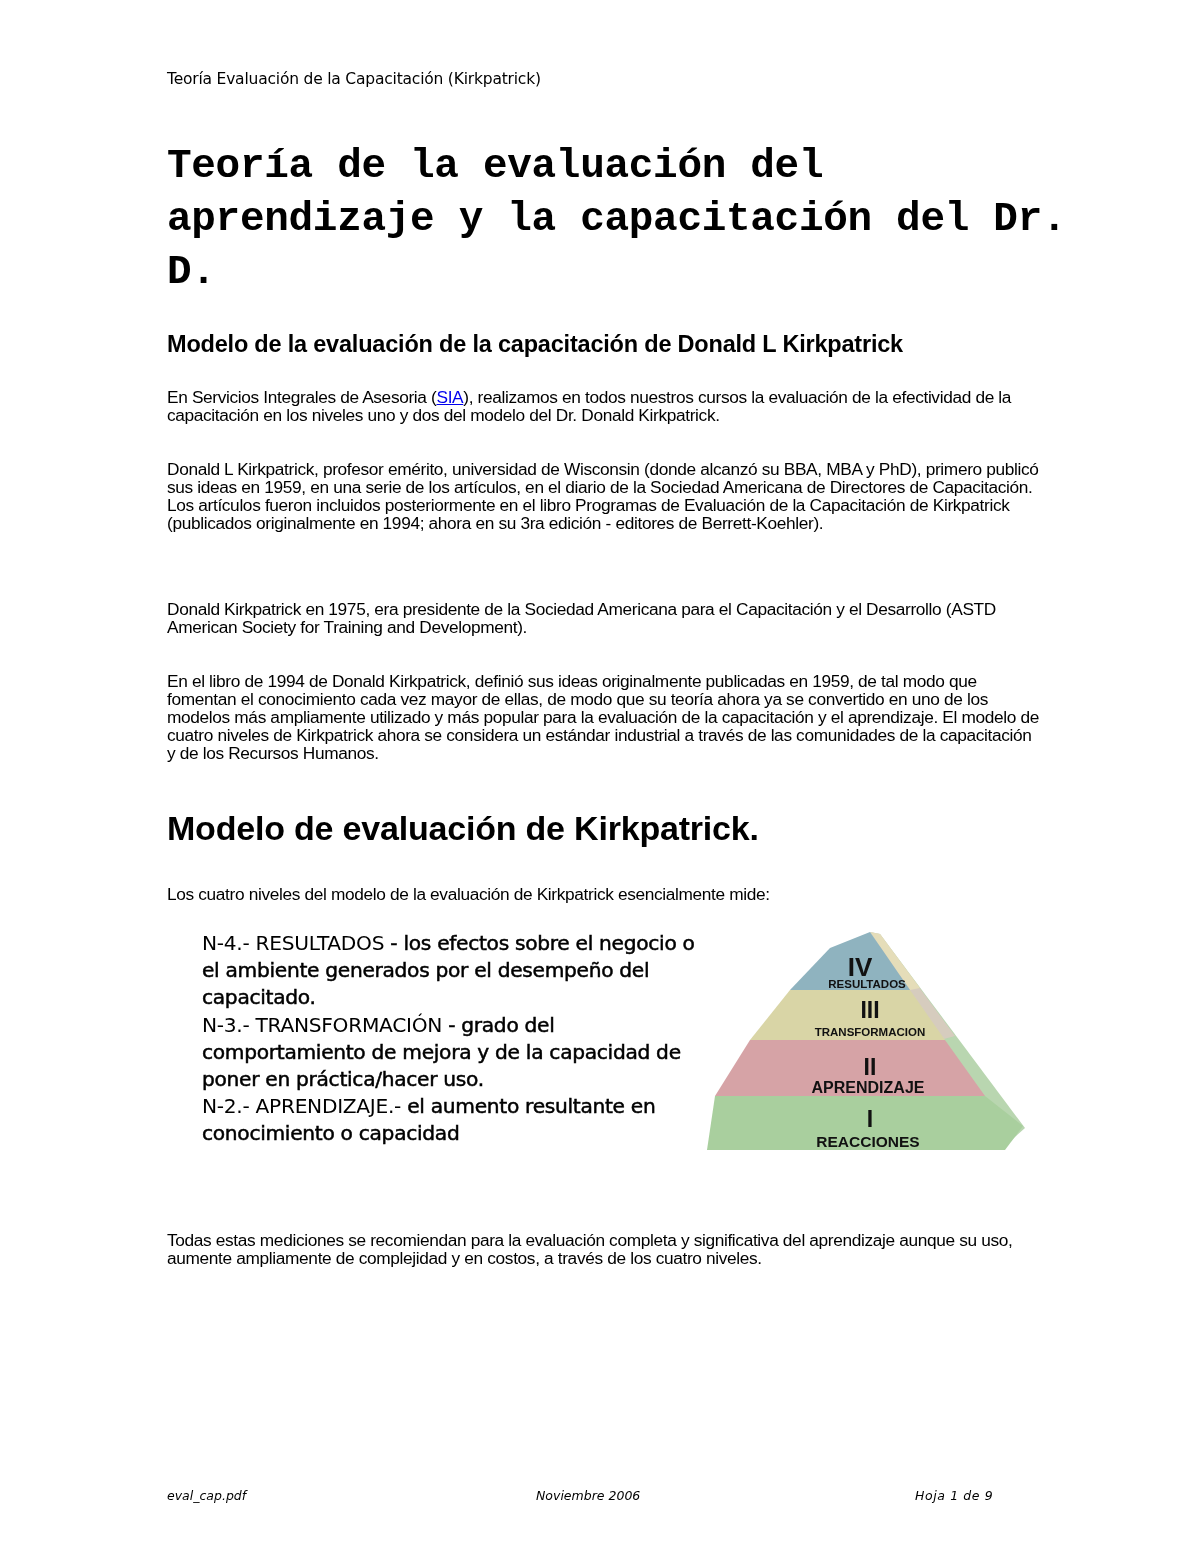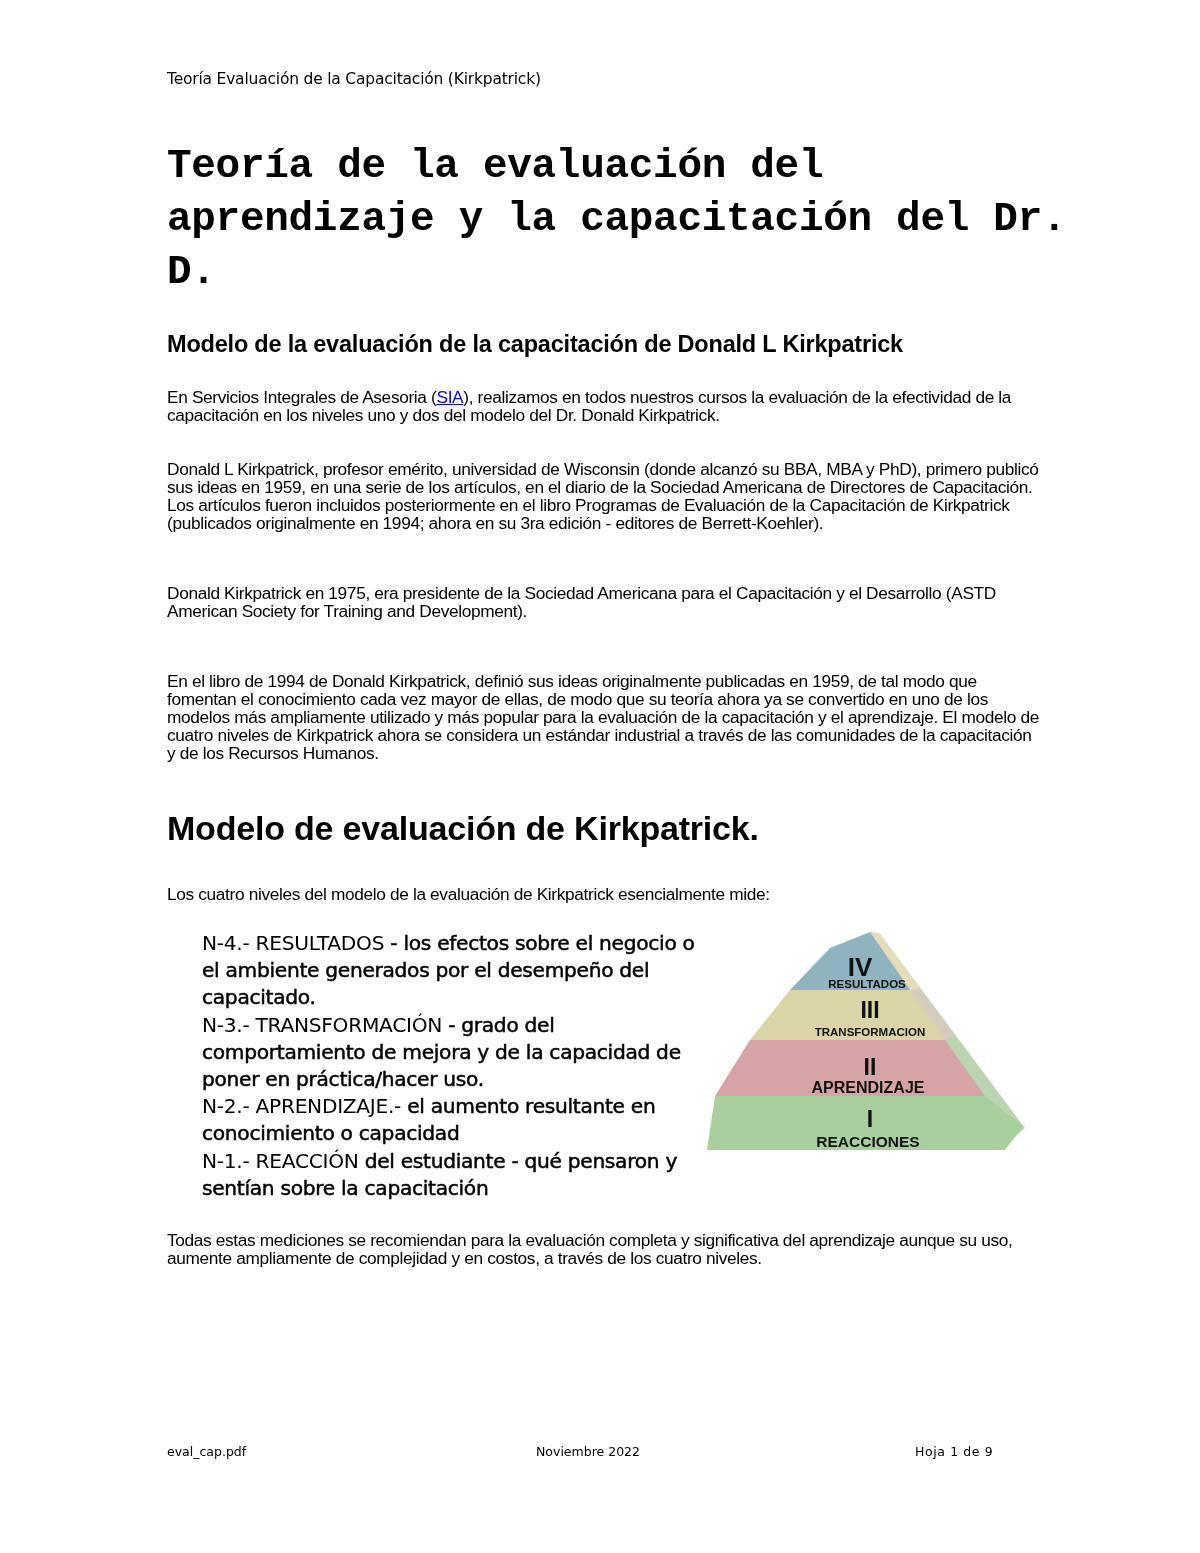--- a/index.html
+++ b/index.html
@@ -38,53 +38,52 @@
       font-family: "DejaVu Sans", sans-serif; font-size: 20.2px;
       line-height: 27.2px; font-weight: bold; letter-spacing: -0.3px;
     }
     .levels .lv { display: block; }
     .levels .lv b { font-weight: normal; }
     .levels .desc { font-weight: normal; -webkit-text-stroke: 0.5px #000; }
     .pyramid {
       position: absolute; left: 705px; top: 928px; width: 325px; height: 230px;
     }
     .footer {
-      position: absolute; top: 1444px;
-      font-family: "DejaVu Sans", sans-serif; font-size: 12.5px;
+      position: absolute; top: 1488px;
+      font-family: "DejaVu Sans", sans-serif; font-size: 12.5px; font-style: italic;
     }
   </style>
 </head>
 <body>
 
 <div class="running-header">Teoría Evaluación de la Capacitación (Kirkpatrick)</div>
 
 <div class="title">
   <div>Teoría de la evaluación del</div>
   <div>aprendizaje y la capacitación del Dr. D.</div>
 </div>
 
 <div class="subtitle">Modelo de la evaluación de la capacitación de Donald L Kirkpatrick</div>
 
 <div class="para" style="top:388px;"><span>En Servicios Integrales de Asesoria (</span><a>SIA</a><span>), realizamos en todos nuestros cursos la evaluación de la efectividad de la capacitación en los niveles uno y dos del modelo del Dr. Donald Kirkpatrick.</span></div>
 
 <div class="para" style="top:460px;">Donald L Kirkpatrick, profesor emérito, universidad de Wisconsin (donde alcanzó su BBA, MBA y PhD), primero publicó sus ideas en 1959, en una serie de los artículos, en el diario de la Sociedad Americana de Directores de Capacitación. Los artículos fueron incluidos posteriormente en el libro Programas de Evaluación de la Capacitación de Kirkpatrick (publicados originalmente en 1994; ahora en su 3ra edición - editores de Berrett-Koehler).</div>
 
-<div class="para" style="top:584px;">Donald Kirkpatrick en 1975, era presidente de la Sociedad Americana para el Capacitación y el Desarrollo (ASTD American Society for Training and Development).</div>
+<div class="para" style="top:600px;">Donald Kirkpatrick en 1975, era presidente de la Sociedad Americana para el Capacitación y el Desarrollo (ASTD American Society for Training and Development).</div>
 
 <div class="para" style="top:672px;">En el libro de 1994 de Donald Kirkpatrick, definió sus ideas originalmente publicadas en 1959, de tal modo que fomentan el conocimiento cada vez mayor de ellas, de modo que su teoría ahora ya se convertido en uno de los modelos más ampliamente utilizado y más popular para la evaluación de la capacitación y el aprendizaje. El modelo de cuatro niveles de Kirkpatrick ahora se considera un estándar industrial a través de las comunidades de la capacitación y de los Recursos Humanos.</div>
 
 <div class="h2">Modelo de evaluación de Kirkpatrick.</div>
 
 <div class="para" style="top:885px;">Los cuatro niveles del modelo de la evaluación de Kirkpatrick esencialmente mide:</div>
 
 <div class="levels">
   <span class="lv"><b>N-4.- RESULTADOS</b><span class="desc"> - los efectos sobre el negocio o el ambiente generados por el desempeño del capacitado.</span></span>
   <span class="lv"><b>N-3.- TRANSFORMACIÓN</b><span class="desc"> - grado del comportamiento de mejora y de la capacidad de poner en práctica/hacer uso.</span></span>
   <span class="lv"><b>N-2.- APRENDIZAJE.-</b><span class="desc"> el aumento resultante en conocimiento o capacidad</span></span>
-  <span class="lv"><b>N-1.- REACCIÓN</b><span class="desc"> del estudiante - qué pensaron y sentían sobre la capacitación</span></span>
 </div>
 
 <svg class="pyramid" viewBox="0 0 325 230" xmlns="http://www.w3.org/2000/svg">
 
   <polygon points="165,4 175,6 320,200 300,218" fill="#b9d6b0"></polygon>
   <polygon points="165,4 175,6 250,108 235,112" fill="#e3c7c4" opacity="0.7"></polygon>
   <polygon points="165,4 175,6 215,60 205,62" fill="#e8e1b8" opacity="0.8"></polygon>
 
   <polygon points="165,4 205,62 85,62 125,20" fill="#8fb3bf"></polygon>
   <polygon points="85,62 205,62 240,112 45,112" fill="#d9d5a6"></polygon>
@@ -98,14 +97,14 @@
     <text x="165" y="147" font-size="23">II</text>
     <text x="163" y="165" font-size="16">APRENDIZAJE</text>
     <text x="165" y="199" font-size="23">I</text>
     <text x="163" y="219" font-size="15.5">REACCIONES</text>
   </g>
 </svg>
 
 <div class="para" style="top:1231px;">Todas estas mediciones se recomiendan para la evaluación completa y significativa del aprendizaje aunque su uso, aumente ampliamente de complejidad y en costos, a través de los cuatro niveles.</div>
 
 <div class="footer" style="left:167px;">eval_cap.pdf</div>
-<div class="footer" style="left:536px;">Noviembre 2022</div>
+<div class="footer" style="left:536px;">Noviembre 2006</div>
 <div class="footer" style="left:915px; letter-spacing:0.6px;">Hoja 1 de 9</div>
 
 </body></html>

